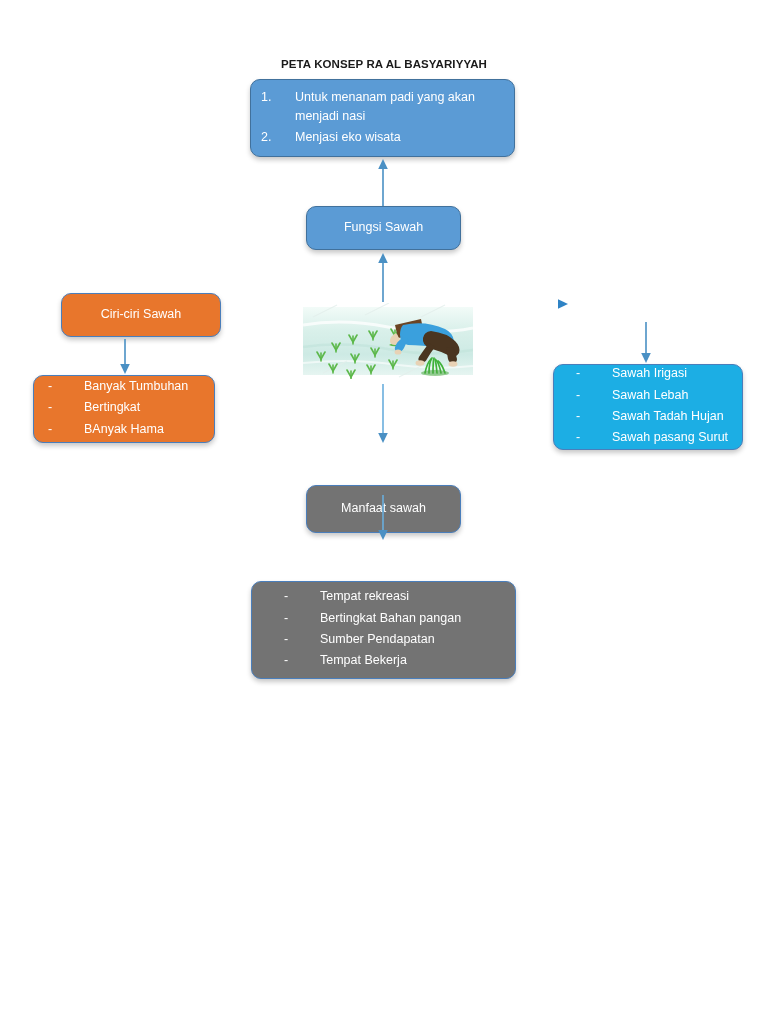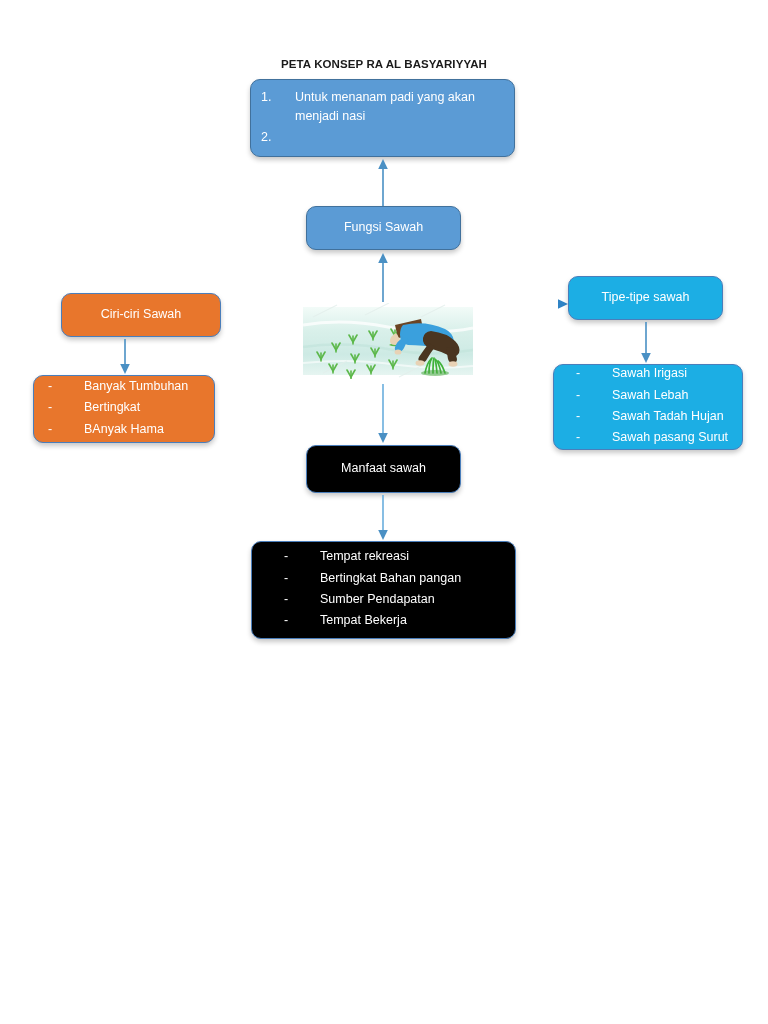--- a/index.html
+++ b/index.html
@@ -34,21 +34,21 @@
     align-items:center;
     font-size:12.5px;
     line-height:1.55;
   }
   .node.center-label{justify-content:center;text-align:center;}
   .node .inner{width:100%;}
 
   .blue{background:#5b9bd5;border-color:#41719c;}
   .orange{background:#e8762c;border-color:#4a7ebb;}
   .cyan{background:#1caee4;border-color:#4a7ebb;}
-  .green{background:#000000;border-color:#4a7ebb;}
+  .green{background:#737373;border-color:#4a7ebb;margin-top:40px;}
 
   
   ol.numlist{
     margin:0;padding:0;list-style:none;
   }
   ol.numlist li{
     display:flex;
     align-items:flex-start;
     margin:0 0 1px 0;
   }
@@ -85,20 +85,21 @@
 
   <div class="node blue" style="left:250px;top:79px;width:265px;height:78px;padding:12px 14px 12px 10px;">
     <div class="inner">
       <ol class="numlist">
         <li>
           <span class="num">1.</span>
           <span class="txt">Untuk menanam padi yang akan menjadi nasi</span>
         </li>
         <li>
           <span class="num">2.</span>
+          <span class="txt">Menjasi eko wisata</span>
         </li>
       </ol>
     </div>
   </div>
 
   <div class="arrow" style="left:374px;top:158px;width:18px;height:50px;">
     <svg width="18" height="50" viewBox="0 0 18 50">
       <line x1="9" y1="50" x2="9" y2="9" stroke="#4a90c4" stroke-width="1.6"></line>
       <polygon points="9,1 4.2,11 13.8,11" fill="#4a90c4"></polygon>
     </svg>
@@ -285,23 +286,20 @@
           <stop offset="0%" stop-color="#ffffff"></stop>
           <stop offset="30%" stop-color="#8fc4e6"></stop>
           <stop offset="100%" stop-color="#2f83c5"></stop>
         </linearGradient>
       </defs>
       <line x1="0" y1="9" x2="82" y2="9" stroke="url(#rfade)" stroke-width="1.8"></line>
       <polygon points="91,9 81,4.2 81,13.8" fill="#2f83c5"></polygon>
     </svg>
   </div>
 
-  <div class="node cyan center-label" style="left:568px;top:276px;width:155px;height:44px;justify-content:center;">
-    <div class="inner" style="text-align:center;">Tipe-tipe sawah</div>
-  </div>
 
   <div class="arrow" style="left:637px;top:322px;width:18px;height:42px;">
     <svg width="18" height="42" viewBox="0 0 18 42">
       <line x1="9" y1="0" x2="9" y2="32" stroke="#4a90c4" stroke-width="1.6"></line>
       <polygon points="9,41 4.2,31 13.8,31" fill="#4a90c4"></polygon>
     </svg>
   </div>
 
   <div class="node cyan" style="left:553px;top:364px;width:190px;height:86px;padding:9px 10px 9px 22px;">
     <div class="inner">

